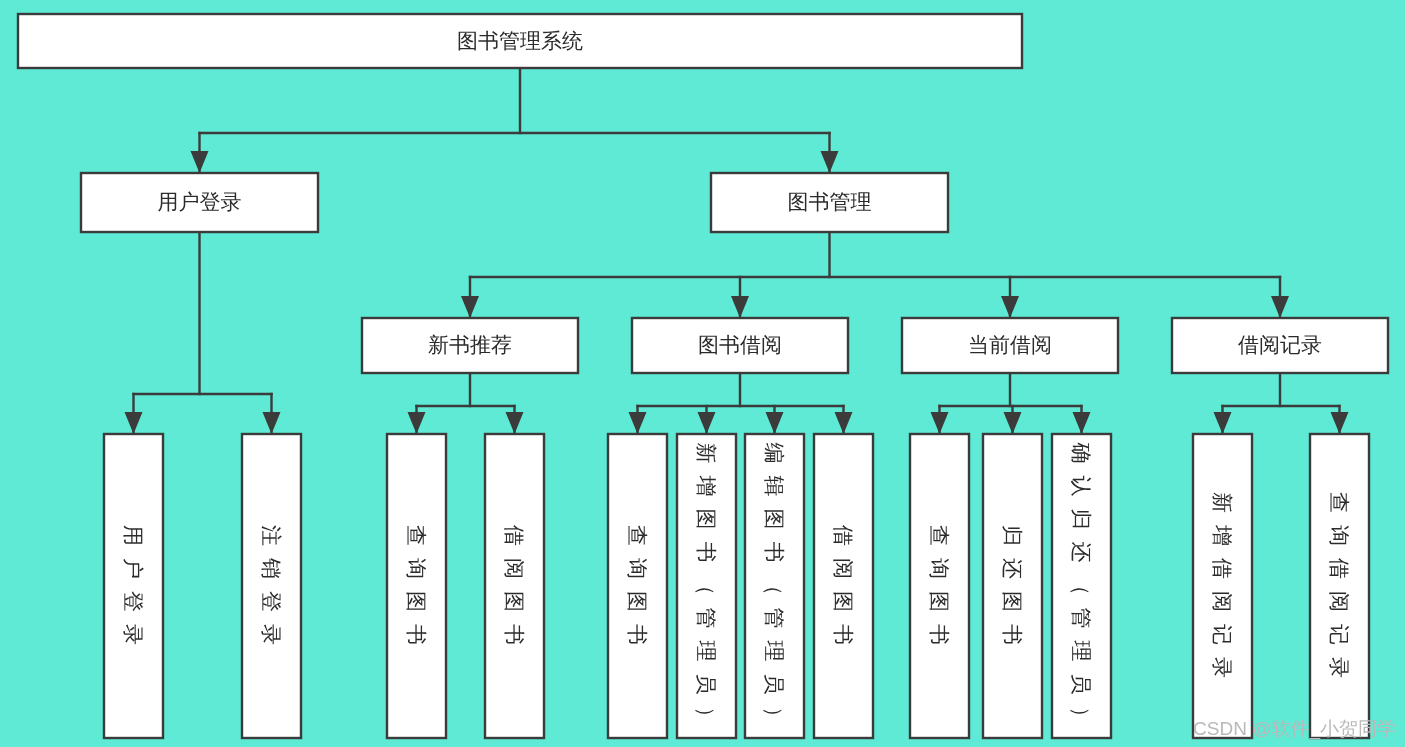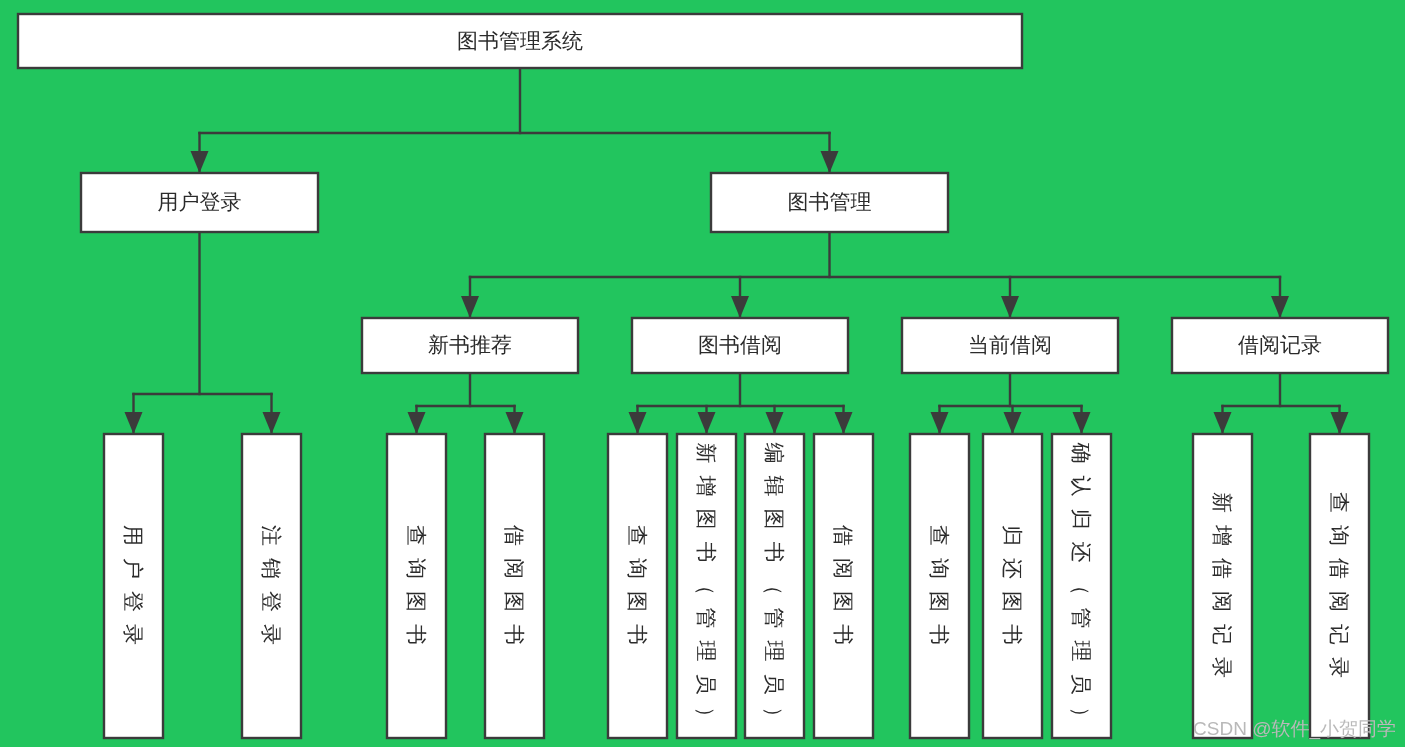--- a/index.html
+++ b/index.html
@@ -8,21 +8,21 @@
     padding: 0;
     background: #ffffff;
   }
   body {
     font-family: "Liberation Sans", "DejaVu Sans", sans-serif;
   }
   #diagram-root {
     position: relative;
     width: 1405px;
     height: 747px;
-    background: #22c55e;
+    background: #5eead4;
     overflow: hidden;
   }
   svg.diagram-canvas {
     position: absolute;
     left: 0;
     top: 0;
     width: 1405px;
     height: 747px;
     display: block;
   }

